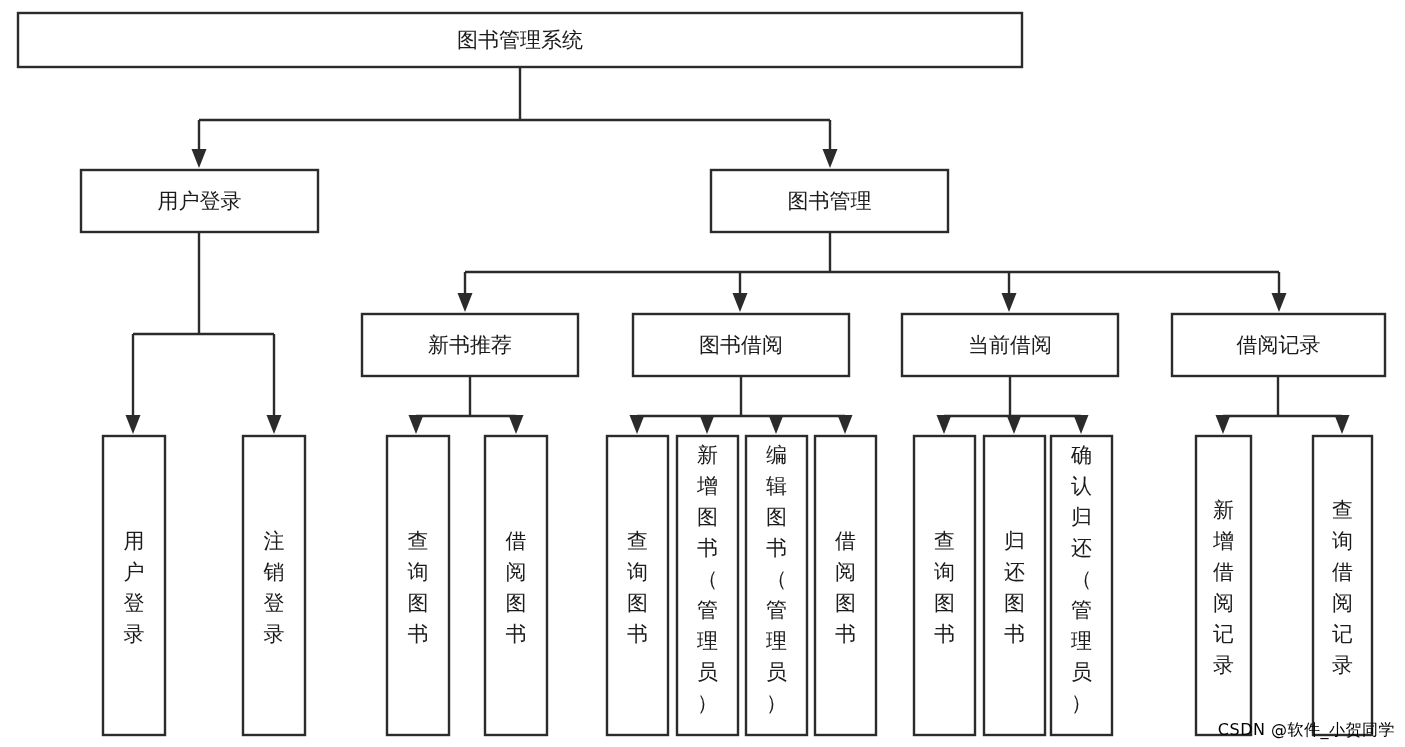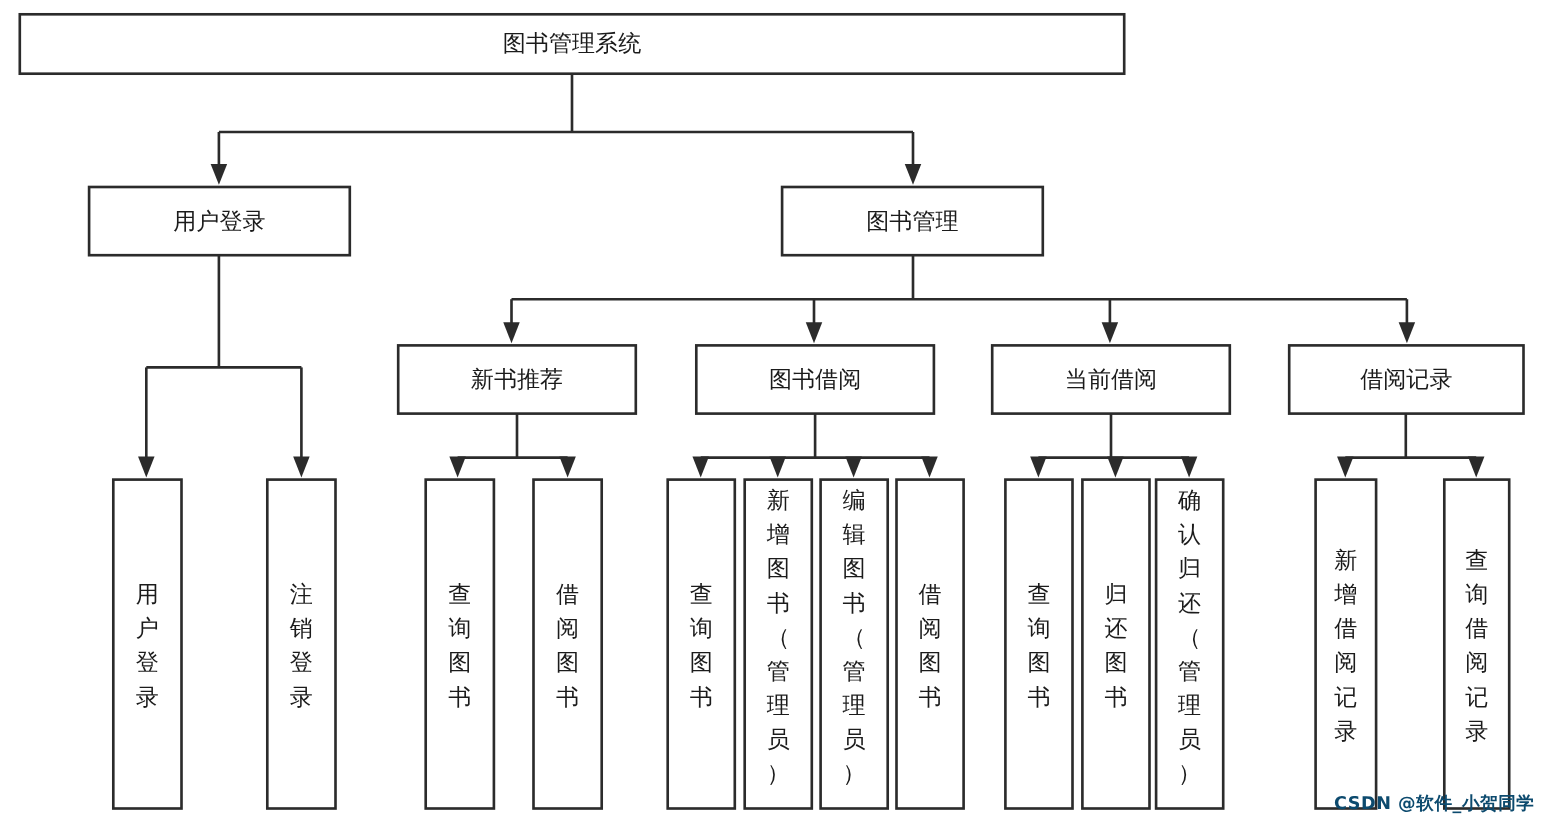--- a/index.html
+++ b/index.html
@@ -52,25 +52,24 @@
     font-family: "DejaVu Sans", "Liberation Sans", sans-serif;
     font-size: 21px;
     text-anchor: middle;
   }
   .watermark {
     position: absolute;
     right: 10px;
     bottom: 6px;
     font-family: "DejaVu Sans", "Liberation Sans", sans-serif;
     font-size: 16px;
-    color: #0c4a6e;
+    color: #000000;
     letter-spacing: 0.5px;
     white-space: nowrap;
     user-select: none;
-    font-weight: bold;
   }
 </style>
 </head>
 <body>
 
 <div id="diagram-root">
   <svg id="flow-svg" viewBox="0 0 1405 747">
     <g id="connector-layer">
         <path d="M 520 67 L 520 120" class="connector"></path>
         <path d="M 199 120 L 830 120" class="connector"></path>

